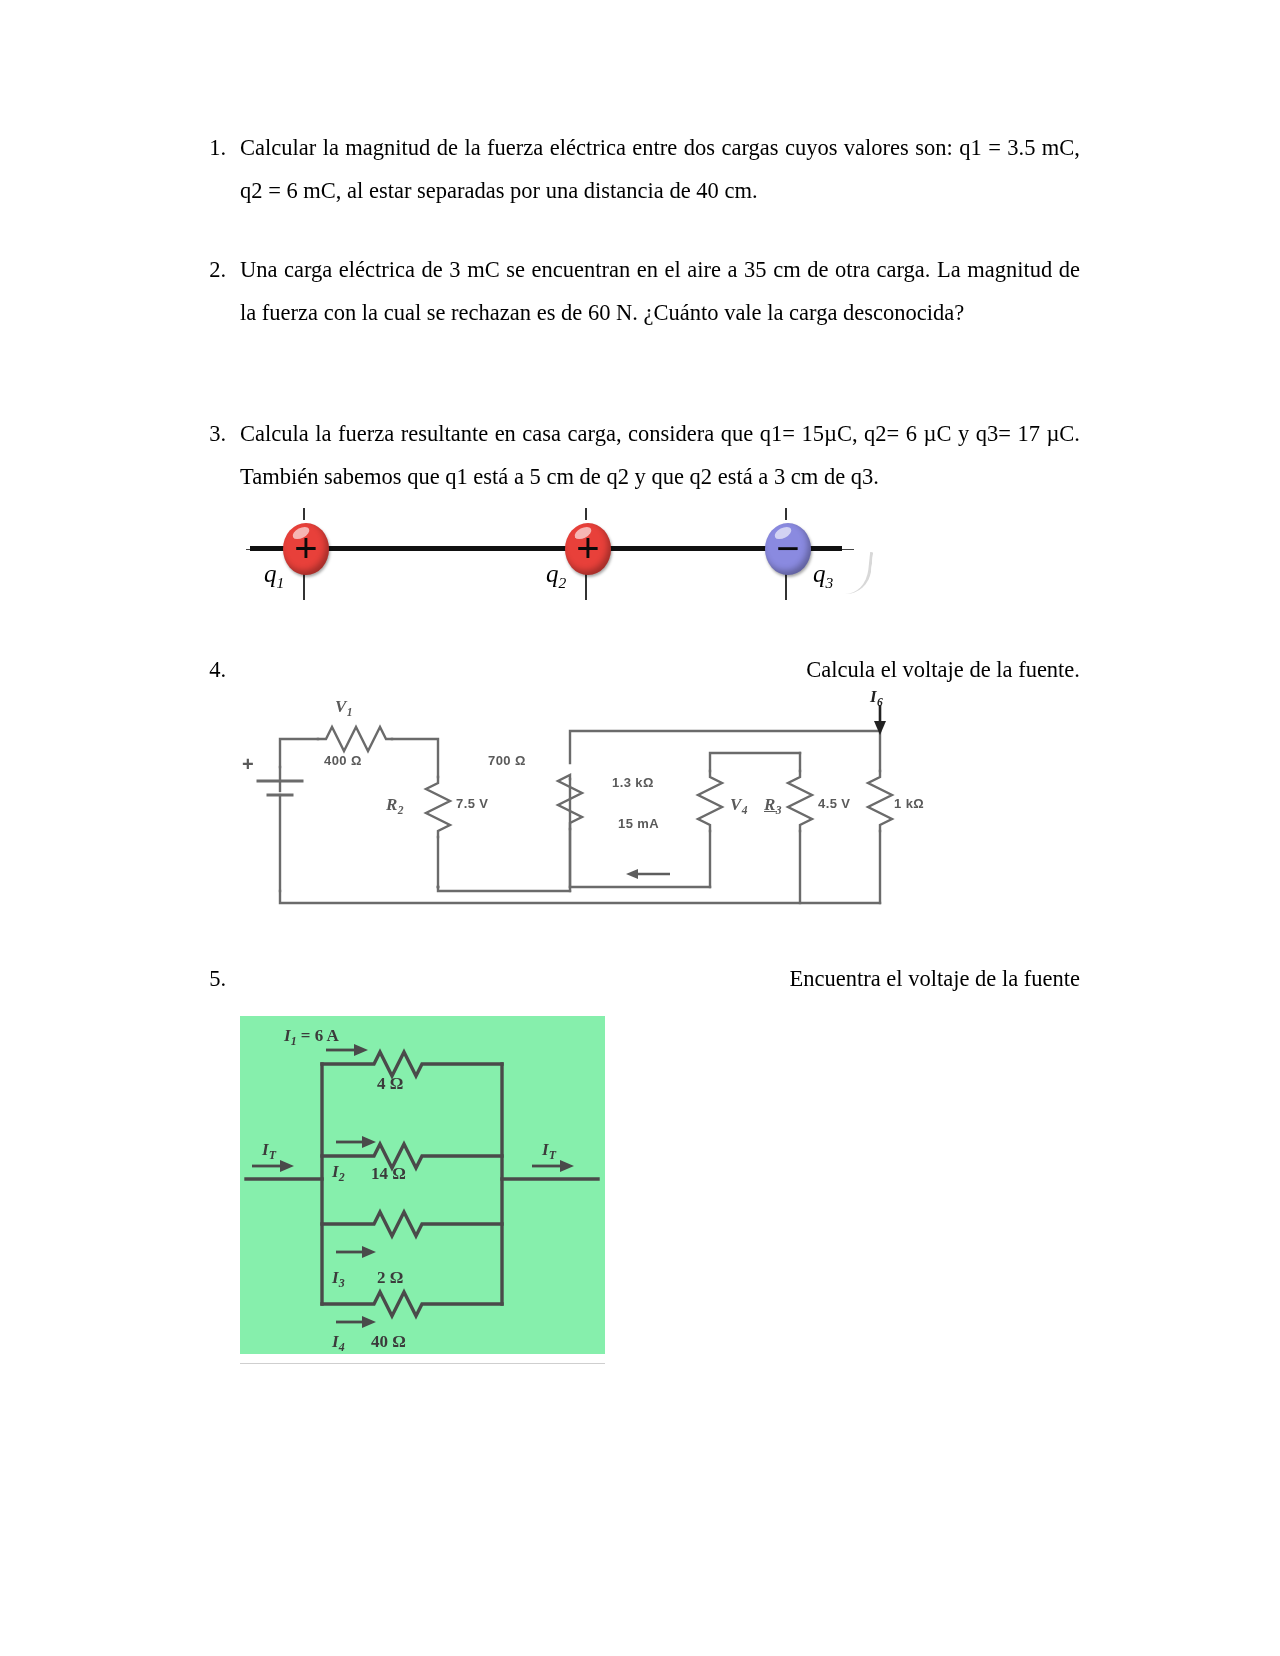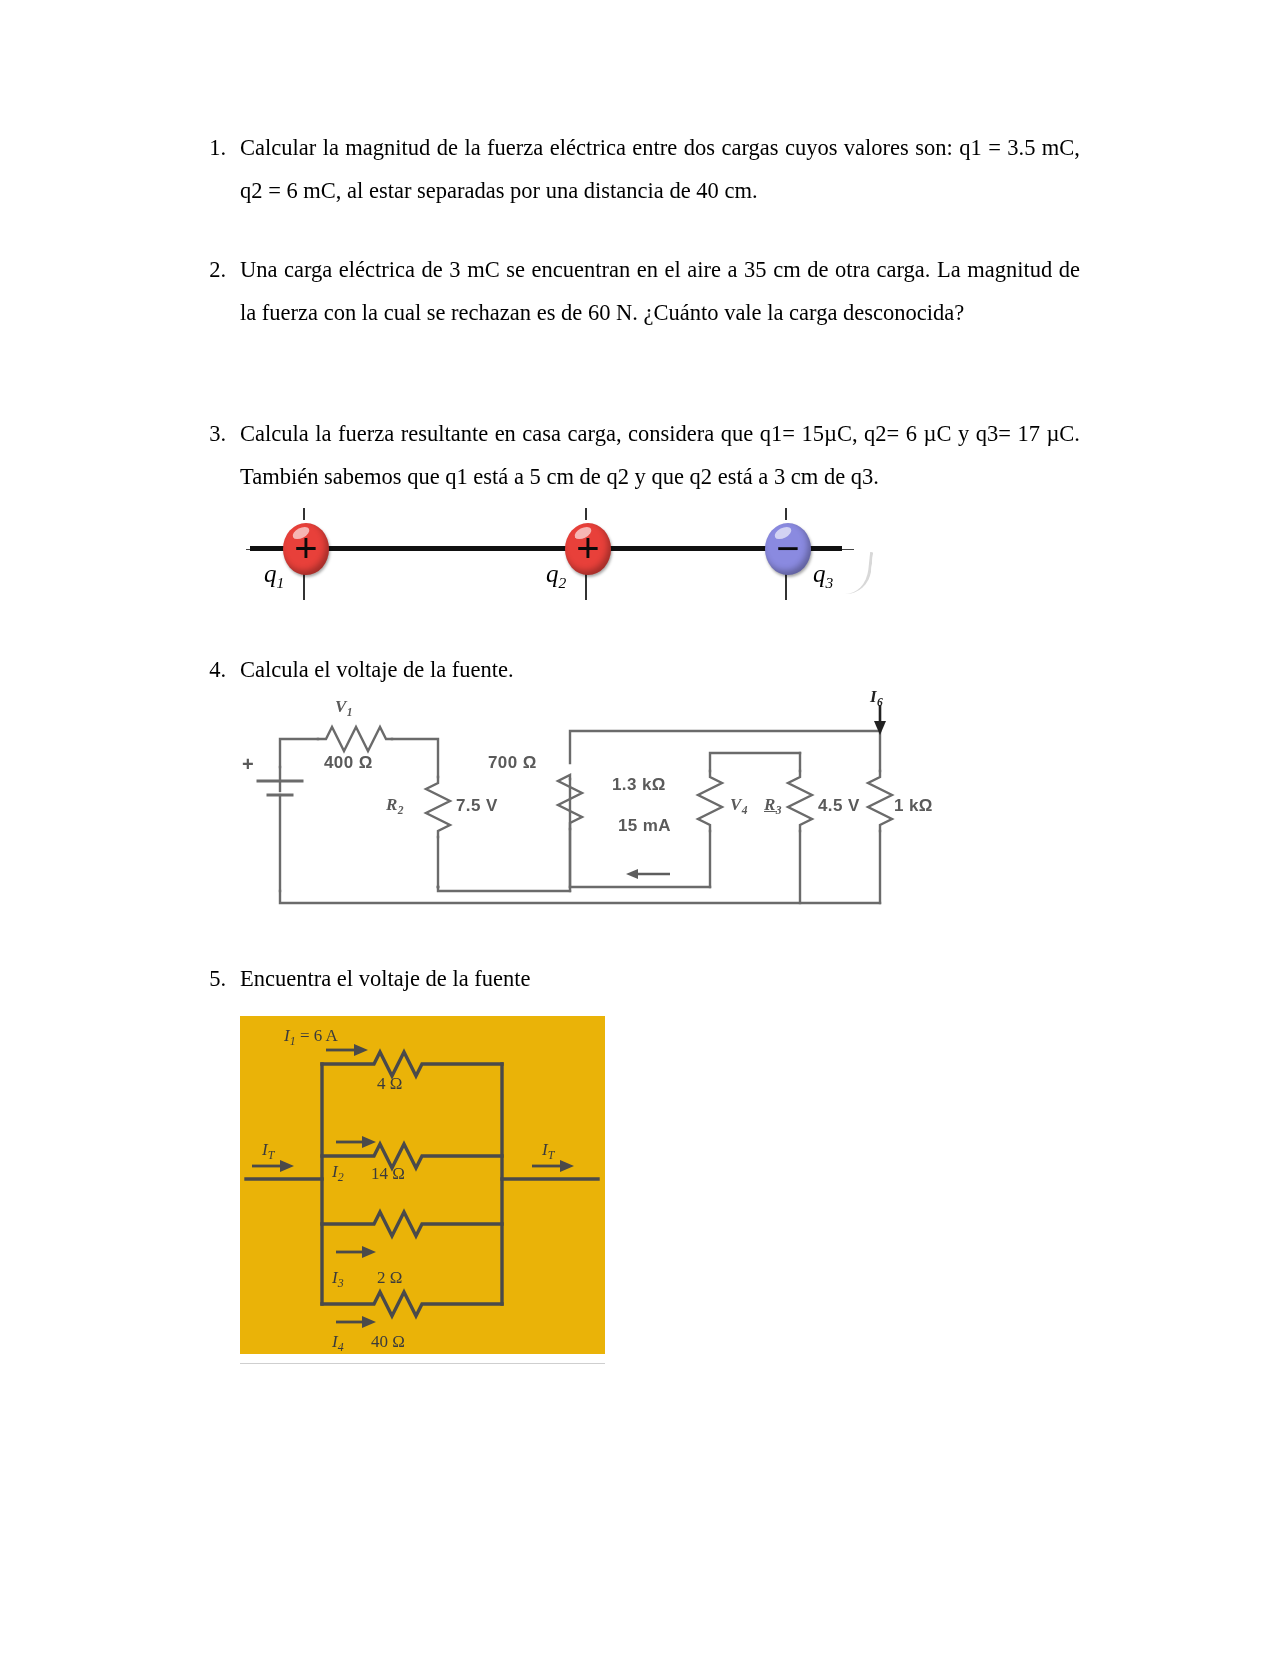--- a/index.html
+++ b/index.html
@@ -43,21 +43,21 @@
     text-align: right;
     font-size: 22.5px;
     line-height: 43px;
   }
   .para {
     font-size: 22.5px;
     line-height: 43px;
     text-align: justify;
     text-justify: inter-word;
   }
-  .para.nojust { text-align: left; }
+  .para.nojust { text-align: right; }
   .gap-md { height: 36px; }
   .gap-lg { height: 78px; }
 
   
   .charges-fig {
     position: relative;
     width: 640px;
     height: 110px;
     margin-left: 44px;
     margin-top: 4px;
@@ -145,37 +145,38 @@
     width: 660px;
     height: 230px;
     margin-left: 44px;
     color: #5d5d5d;
   }
   .circuit4 svg { display: block; }
   .c4label {
     position: absolute;
     font-family: "Liberation Sans", sans-serif;
     color: #5a5a5a;
-    font-size: 17px;
+    font-size: 13px;
     font-weight: 700;
     letter-spacing: .4px;
     white-space: nowrap;
   }
   .c4label.it { font-style: italic; font-family: "Liberation Serif", serif; font-size: 17px; }
   .c4label sub { font-size: .68em; }
 
   
   .circuit5-wrap {
     position: relative;
     width: 365px;
     height: 338px;
     margin-left: 44px;
     margin-top: 16px;
-    background: #eab308;
+    background: #86efac;
     border: 0;
+    font-weight: bold;
   }
   .c5label {
     position: absolute;
     font-family: "Liberation Serif", serif;
     color: #3b3b3b;
     font-size: 17px;
     white-space: nowrap;
   }
   .c5label.italic { font-style: italic; }
   .c5label sub { font-size: .7em; font-style: italic; }

